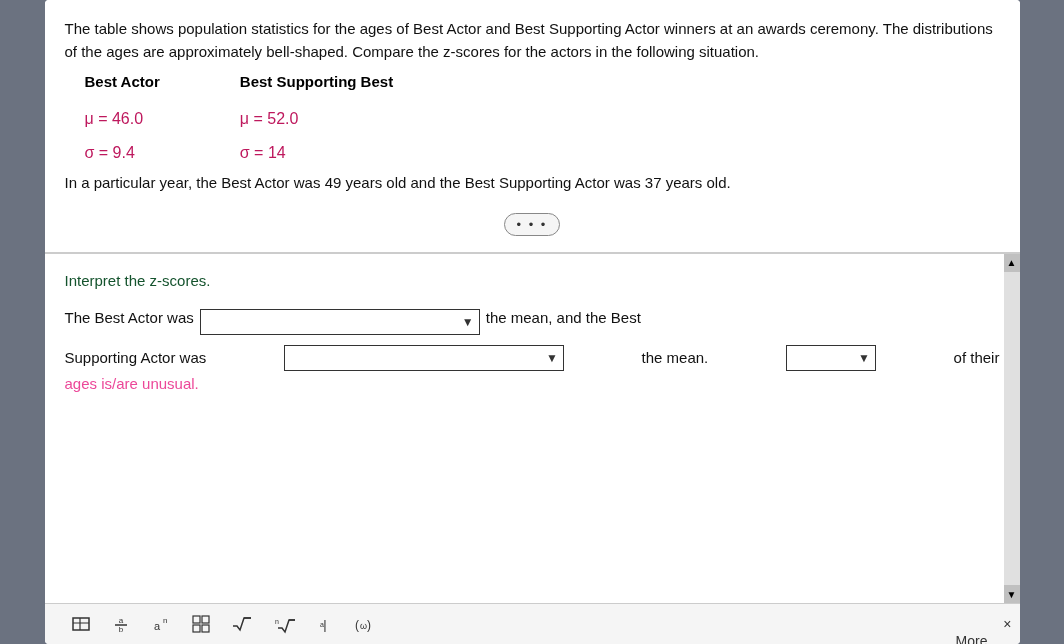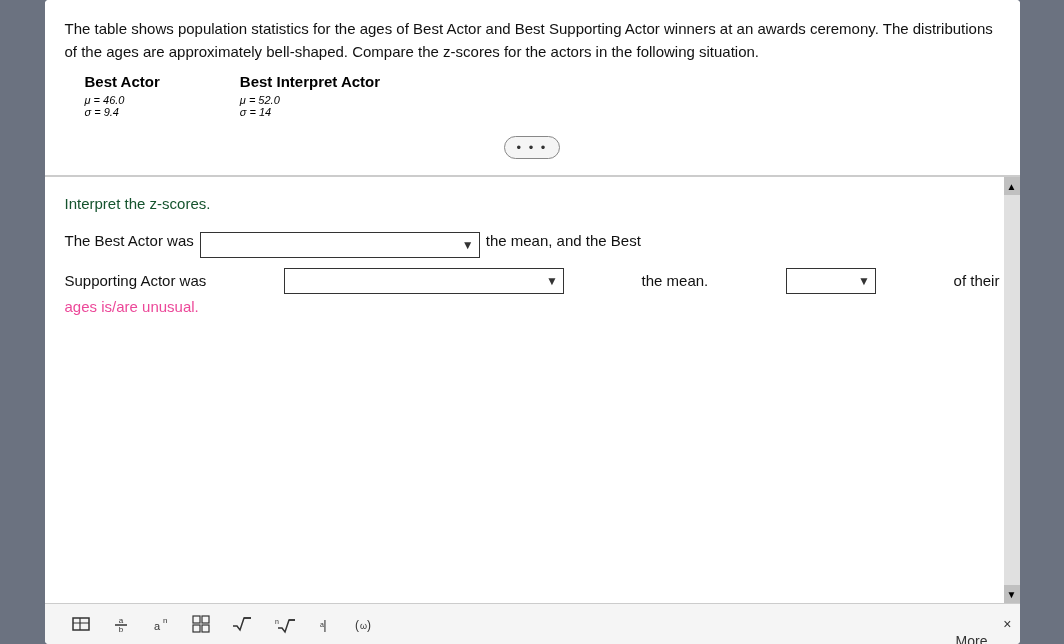--- a/index.html
+++ b/index.html
@@ -43,33 +43,32 @@
 
     .stats-table {
       display: flex;
       gap: 80px;
       margin: 10px 0 10px 20px;
     }
 
     .stats-col {
       display: flex;
       flex-direction: column;
-      gap: 0;
+      gap: 16px;
     }
 
     .stats-col .col-title {
       font-weight: bold;
       font-size: 15px;
       margin-bottom: 4px;
     }
 
     .stats-col .stat-row {
-      font-size: 11px;
-      color: #000000;
-      font-style: italic;
+      font-size: 16px;
+      color: #be185d;
     }
 
     .separator-row {
       display: flex;
       justify-content: center;
       align-items: center;
       padding: 8px 0 4px 0;
     }
 
     .dots-btn {
@@ -254,26 +253,27 @@
   <div class="top-section">
     <p class="problem-text">The table shows population statistics for the ages of Best Actor and Best Supporting Actor winners at an awards ceremony. The distributions of the ages are approximately bell-shaped. Compare the z-scores for the actors in the following situation.</p>
 
     <div class="stats-table">
       <div class="stats-col">
         <div class="col-title">Best Actor</div>
         <div class="stat-row">μ = 46.0</div>
         <div class="stat-row">σ = 9.4</div>
       </div>
       <div class="stats-col">
-        <div class="col-title">Best Interpret Actor</div>
+        <div class="col-title">Best Supporting Best</div>
         <div class="stat-row">μ = 52.0</div>
         <div class="stat-row">σ = 14</div>
       </div>
     </div>
 
+    <p class="problem-text">In a particular year, the Best Actor was 49 years old and the Best Supporting Actor was 37 years old.</p>
 
     <div class="separator-row">
       <button class="dots-btn">• • •</button>
     </div>
   </div>
 
   <hr class="divider-line">
 
   <div class="bottom-section">
     <div class="scrollbar-right">

